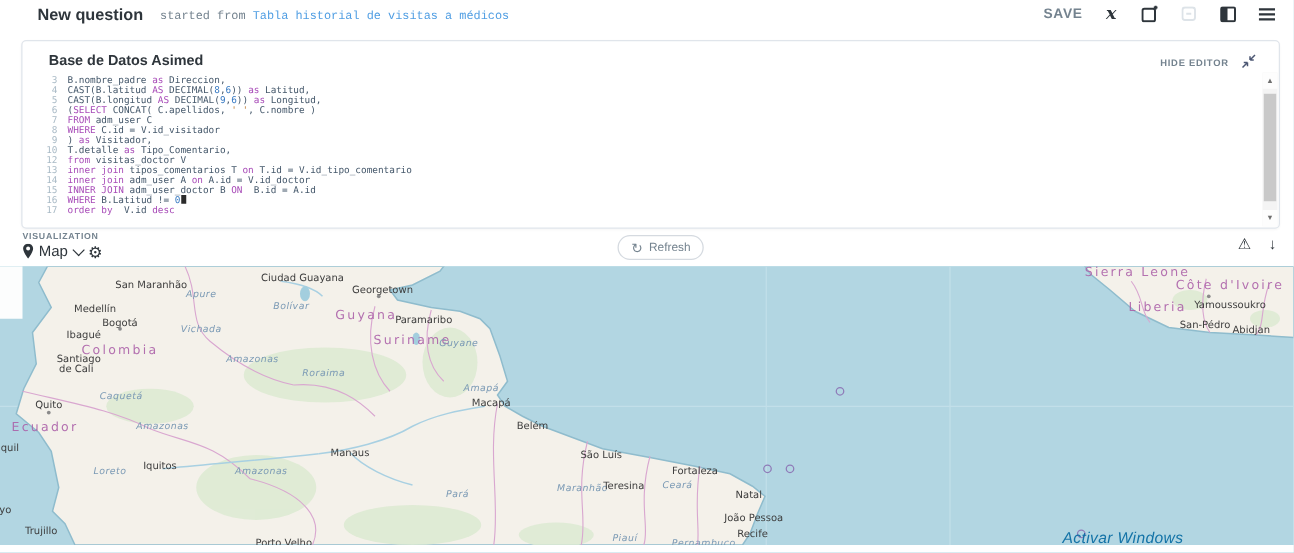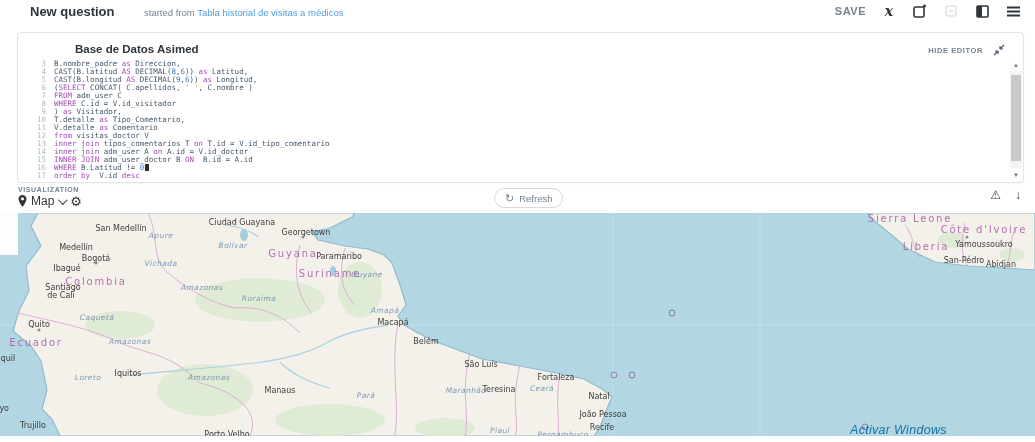--- a/index.html
+++ b/index.html
@@ -4,32 +4,32 @@
 <style>
   html,body{margin:0;padding:0;}
   body{
     width:1035px;height:442px;position:relative;overflow:hidden;
     background:#ffffff;font-family:"Liberation Sans",sans-serif;
     -webkit-font-smoothing:antialiased;
   }
   
   .topbar{position:absolute;top:0;left:0;width:100%;height:28px;}
   .q-title{position:absolute;left:30px;top:4px;font-size:13px;font-weight:700;color:#2e353b;}
-  .q-sub{position:absolute;left:144px;top:7px;font-size:9.5px;color:#74838f;}
+  .q-sub{position:absolute;left:128px;top:7px;font-size:9.5px;color:#74838f;font-family:Liberation Mono, monospace;}
   .q-link{color:#509ee3;text-decoration:none;cursor:pointer;}
   .hdr-right{position:absolute;right:14px;top:3px;display:flex;align-items:center;gap:15px;}
   .save-btn{font-size:11px;font-weight:700;letter-spacing:.5px;color:#74838f;cursor:pointer;}
   .hicon{width:16px;height:16px;display:flex;align-items:center;justify-content:center;color:#2e353b;cursor:pointer;}
   .hicon svg{display:block;}
   .var-x{font-family:"DejaVu Serif",serif;font-style:italic;font-weight:700;font-size:14px;color:#2e353b;}
   .hicon.disabled{color:#dde3e8;cursor:default;}
   
   .editor-card{position:absolute;left:17px;top:32px;width:1005px;height:149px;
     background:#fff;border:1px solid #e0e5eb;border-radius:4px;box-shadow:0 1px 2px rgba(0,0,0,.04);}
-  .db-title{position:absolute;left:21px;top:10px;font-size:11.5px;font-weight:700;color:#2e353b;cursor:pointer;margin-left:36px;}
+  .db-title{position:absolute;left:21px;top:10px;font-size:11.5px;font-weight:700;color:#2e353b;cursor:pointer;}
   .hide-editor{position:absolute;right:40px;top:13px;font-size:7.5px;font-weight:700;letter-spacing:.6px;color:#74838f;cursor:pointer;}
   .collapse-icon{position:absolute;right:18px;top:9px;width:12px;height:12px;color:#4c5773;cursor:pointer;}
   .code-area{position:absolute;left:10px;right:14px;top:27px;bottom:1px;overflow:hidden;
     font-family:"DejaVu Sans Mono",monospace;font-size:7.5px;line-height:8px;cursor:text;}
   .code-row{display:flex;height:8px;white-space:pre;}
   .ln{width:18px;text-align:right;margin-right:8px;color:#a9bac6;flex:none;}
   .code{color:#45586b;}
   .kw{color:#a84cb8;}
   .num{color:#3779c2;}
   .str{color:#c0803a;}
@@ -119,21 +119,20 @@
   </span>
   <div class="code-area">
       <div class="code-row"><span class="ln">3</span><span class="code">B.nombre_padre <span class="kw">as</span> Direccion,</span></div>
       <div class="code-row"><span class="ln">4</span><span class="code">CAST(B.latitud <span class="kw">AS</span> DECIMAL(<span class="num">8</span>,<span class="num">6</span>)) <span class="kw">as</span> Latitud,</span></div>
       <div class="code-row"><span class="ln">5</span><span class="code">CAST(B.longitud <span class="kw">AS</span> DECIMAL(<span class="num">9</span>,<span class="num">6</span>)) <span class="kw">as</span> Longitud,</span></div>
       <div class="code-row"><span class="ln">6</span><span class="code">(<span class="kw">SELECT</span> CONCAT( C.apellidos, <span class="str">' '</span>, C.nombre )</span></div>
       <div class="code-row"><span class="ln">7</span><span class="code"><span class="kw">FROM</span> adm_user C</span></div>
       <div class="code-row"><span class="ln">8</span><span class="code"><span class="kw">WHERE</span> C.id = V.id_visitador</span></div>
       <div class="code-row"><span class="ln">9</span><span class="code">) <span class="kw">as</span> Visitador,</span></div>
       <div class="code-row"><span class="ln">10</span><span class="code">T.detalle <span class="kw">as</span> Tipo_Comentario,</span></div>
-      <div class="code-row"><span class="ln">11</span><span class="code">V.detalle <span class="kw">as</span> Comentario</span></div>
       <div class="code-row"><span class="ln">12</span><span class="code"><span class="kw">from</span> visitas_doctor V</span></div>
       <div class="code-row"><span class="ln">13</span><span class="code"><span class="kw">inner</span> <span class="kw">join</span> tipos_comentarios T <span class="kw">on</span> T.id = V.id_tipo_comentario</span></div>
       <div class="code-row"><span class="ln">14</span><span class="code"><span class="kw">inner</span> <span class="kw">join</span> adm_user A <span class="kw">on</span> A.id = V.id_doctor</span></div>
       <div class="code-row"><span class="ln">15</span><span class="code"><span class="kw">INNER</span> <span class="kw">JOIN</span> adm_user_doctor B <span class="kw">ON</span>  B.id = A.id</span></div>
       <div class="code-row"><span class="ln">16</span><span class="code"><span class="kw">WHERE</span> B.Latitud != <span class="num">0</span></span><span class="cursor"></span></div>
       <div class="code-row"><span class="ln">17</span><span class="code"><span class="kw">order</span> <span class="kw">by</span>  V.id <span class="kw">desc</span></span></div>
     </div>
   <div class="vscroll">
     <div class="arr up">▲</div>
     <div class="thumb"></div>
@@ -232,33 +231,33 @@
       <span class="ml region" style="left: 130px; top: 128px;">Amazonas</span>
       <span class="ml region" style="left: 88px; top: 164px;">Loreto</span>
       <span class="ml region" style="left: 209px; top: 164px;">Amazonas</span>
       <span class="ml region" style="left: 367px; top: 61px;">Guyane</span>
       <span class="ml region" style="left: 385px; top: 97px;">Amapá</span>
       <span class="ml region" style="left: 366px; top: 182px;">Pará</span>
       <span class="ml region" style="left: 466px; top: 177px;">Maranhão</span>
       <span class="ml region" style="left: 542px; top: 175px;">Ceará</span>
       <span class="ml region" style="left: 500px; top: 217px;">Piauí</span>
       <span class="ml region" style="left: 563px; top: 221px;">Pernambuco</span>
-      <span class="ml city" style="left: 121px; top: 15px;">San Medellín</span>
+      <span class="ml city" style="left: 121px; top: 15px;">San Maranhão</span>
       <span class="ml city" style="left: 242px; top: 9px;">Ciudad Guayana</span>
       <span class="ml city" style="left: 306px; top: 19px;">Georgetown</span>
       <span class="ml city" style="left: 76px; top: 34px;">Medellín</span>
       <span class="ml city" style="left: 339px; top: 43px;">Paramaribo</span>
       <span class="ml city" style="left: 96px; top: 45px;">Bogotá</span>
       <span class="ml city" style="left: 67px; top: 55px;">Ibagué</span>
       <span class="ml city" style="left: 63px; top: 74px;">Santiago</span>
       <span class="ml city" style="left: 61px; top: 82px;">de Cali</span>
       <span class="ml city" style="left: 39px; top: 111px;">Quito</span>
       <span class="ml city" style="left: -5px; top: 145px;">Guayaquil</span>
       <span class="ml city" style="left: 120px; top: 160px; margin-left: 8px;">Iquitos</span>
-      <span class="ml city" style="left: 280px; top: 149px; margin-top: 28px;">Manaus</span>
+      <span class="ml city" style="left: 280px; top: 149px;">Manaus</span>
       <span class="ml city" style="left: -8px; top: 195px;">Chiclayo</span>
       <span class="ml city" style="left: 33px; top: 212px;">Trujillo</span>
       <span class="ml city" style="left: 227px; top: 221px;">Porto Velho</span>
       <span class="ml city" style="left: 393px; top: 109px;">Macapá</span>
       <span class="ml city" style="left: 426px; top: 128px;">Belém</span>
       <span class="ml city" style="left: 481px; top: 151px;">São Luís</span>
       <span class="ml city" style="left: 499px; top: 176px;">Teresina</span>
       <span class="ml city" style="left: 556px; top: 164px;">Fortaleza</span>
       <span class="ml city" style="left: 599px; top: 183px;">Natal</span>
       <span class="ml city" style="left: 603px; top: 201px;">João Pessoa</span>

